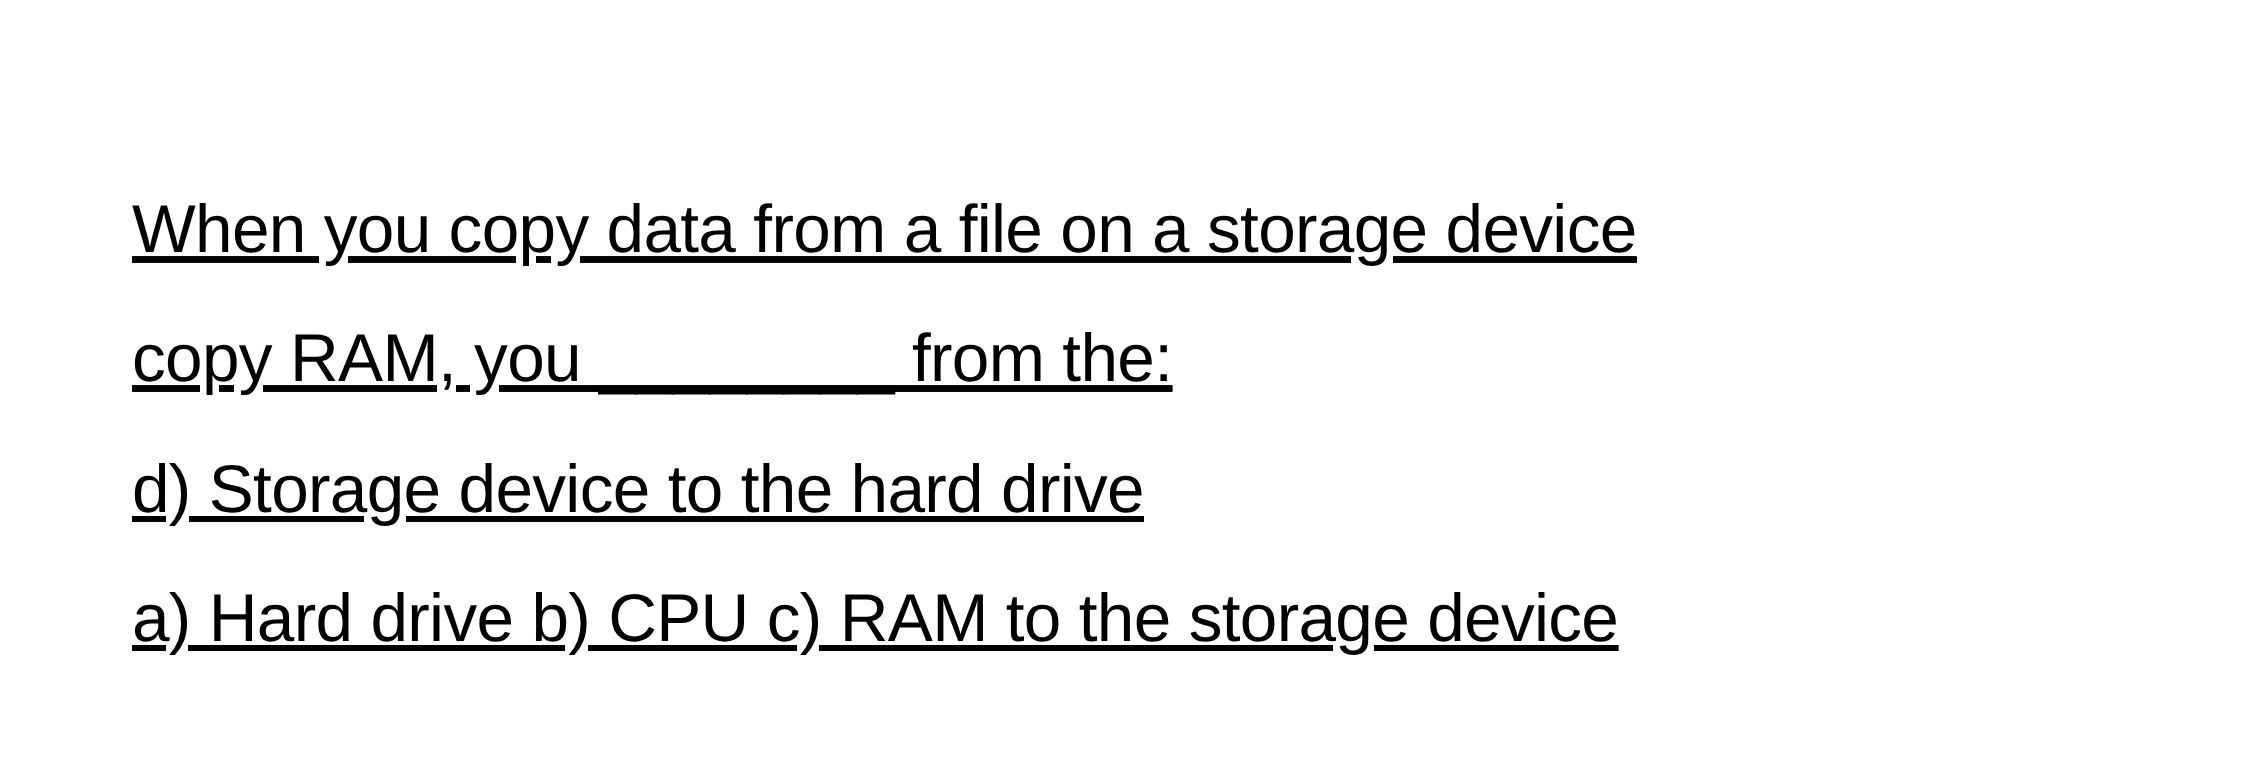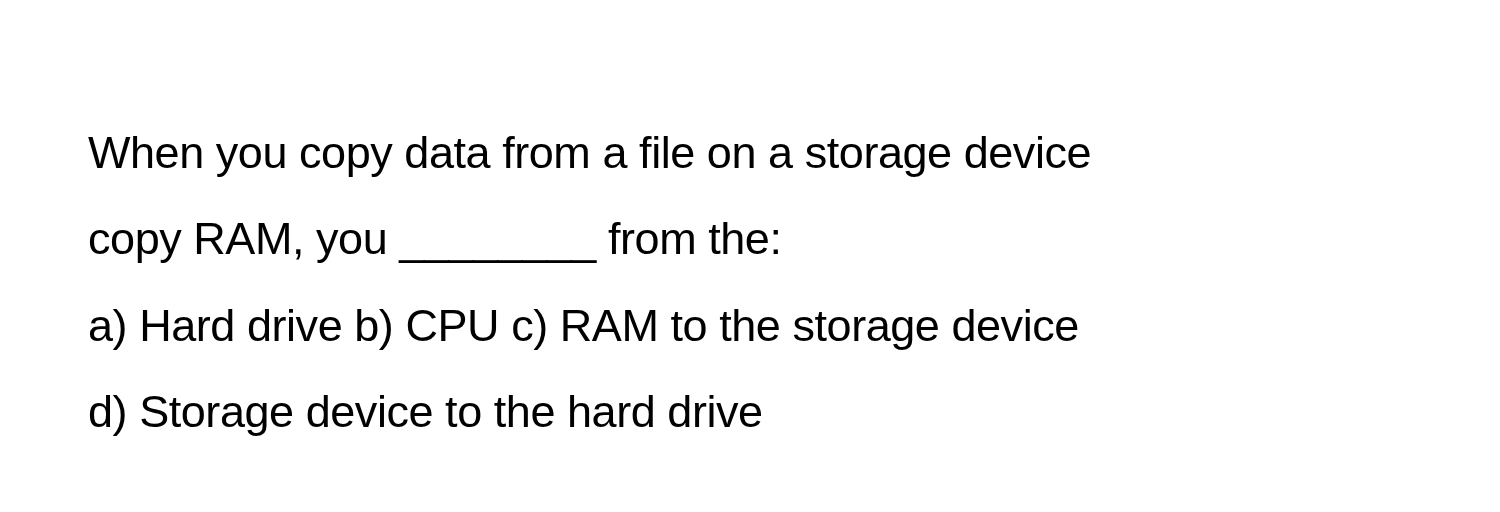--- a/index.html
+++ b/index.html
@@ -1,18 +1,19 @@
 <!DOCTYPE html>
 <html><head>
   <meta charset="utf-8">
   <style>
     * {
       margin: 12px;
       padding: 0;
       box-sizing: border-box;
+      text-decoration: underline;
     }
     body {
       background: #ffffff;
       font-family: -apple-system, BlinkMacSystemFont, "Segoe UI", Helvetica, Arial, sans-serif;
       width: 1500px;
       height: 512px;
       padding: 80px 40px 40px 40px;
     }
     .question-container {
       color: #000000;
@@ -24,15 +25,15 @@
     .question-line {
       display: block;
     }
   </style>
 </head>
 <body>
 
 <div class="question-container">
   <span class="question-line">When you copy data from a file on a storage device</span>
   <span class="question-line">copy RAM, you ________ from the:</span>
+  <span class="question-line">d) Storage device to the hard drive</span>
   <span class="question-line">a) Hard drive b) CPU c) RAM to the storage device</span>
-  <span class="question-line">d) Storage device to the hard drive</span>
 </div>
 
 </body></html>

